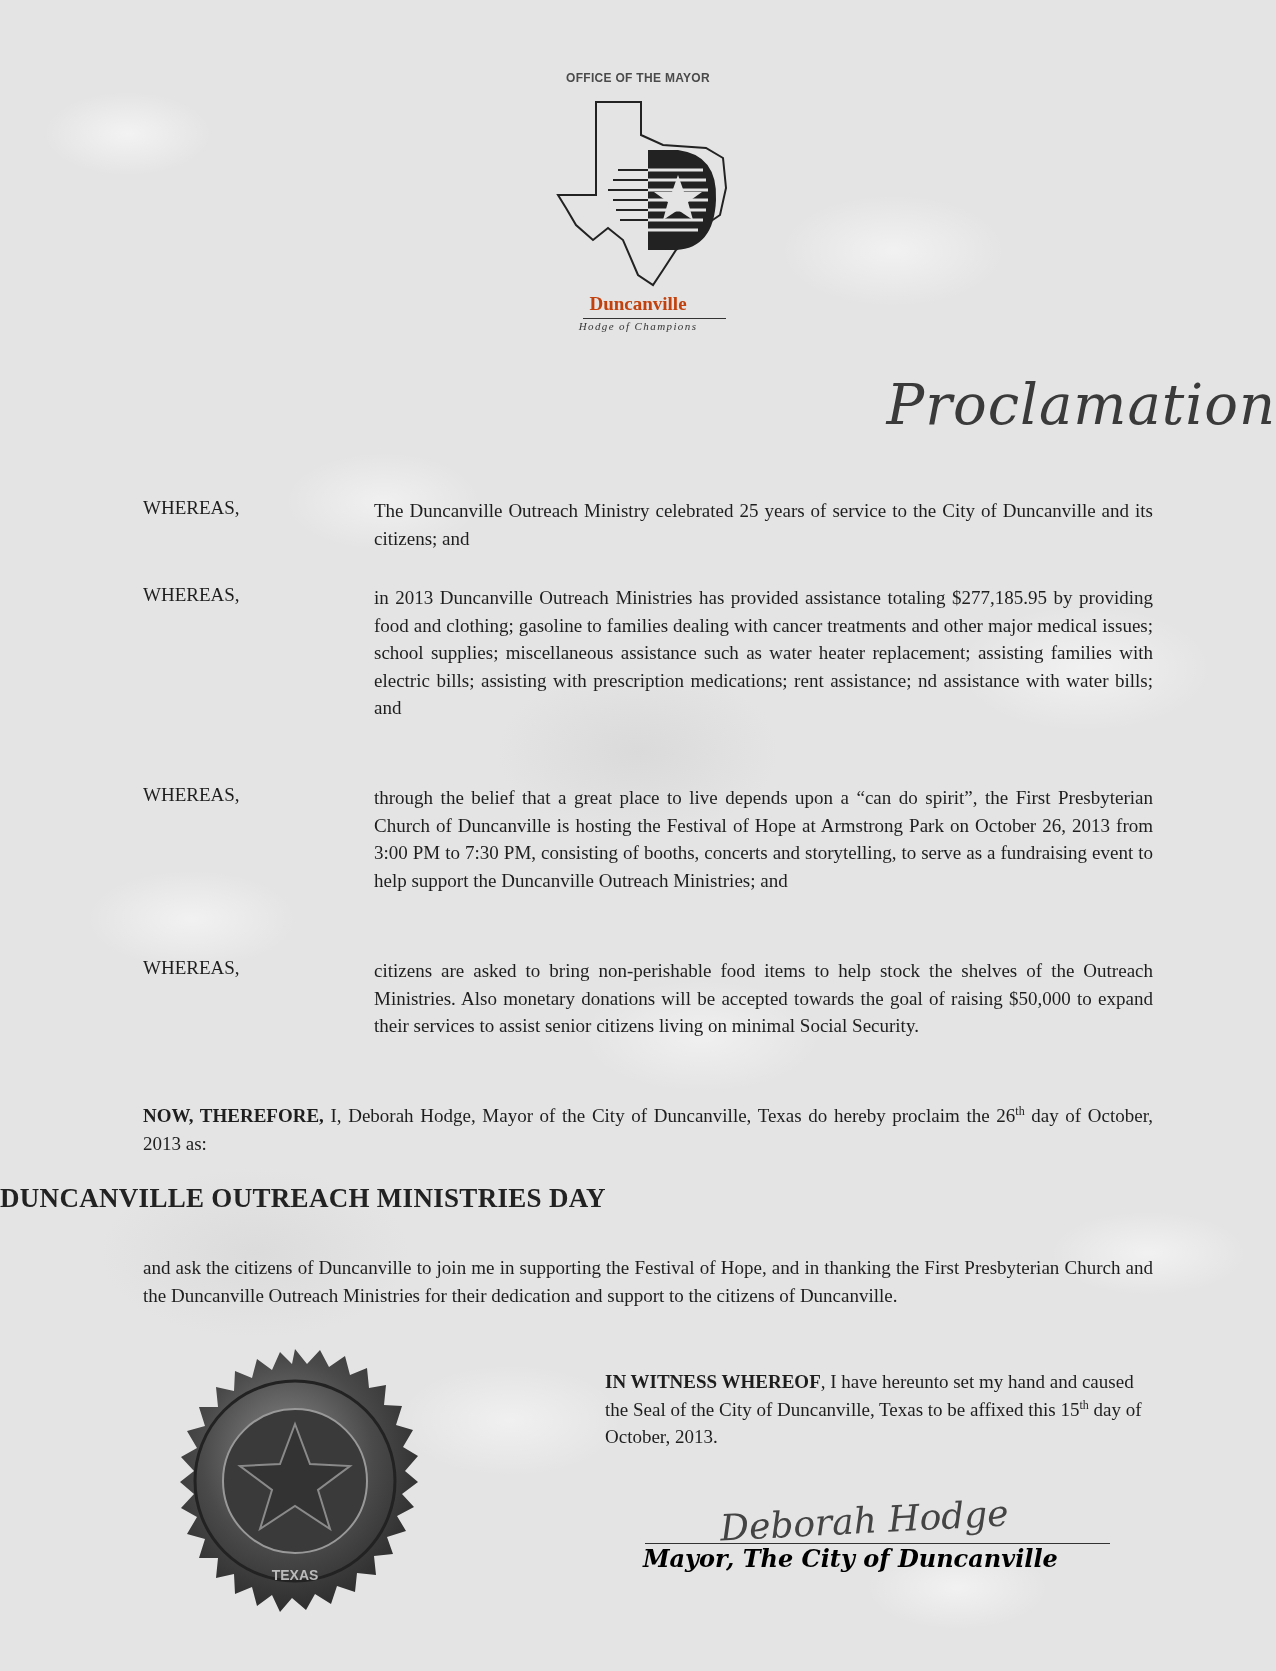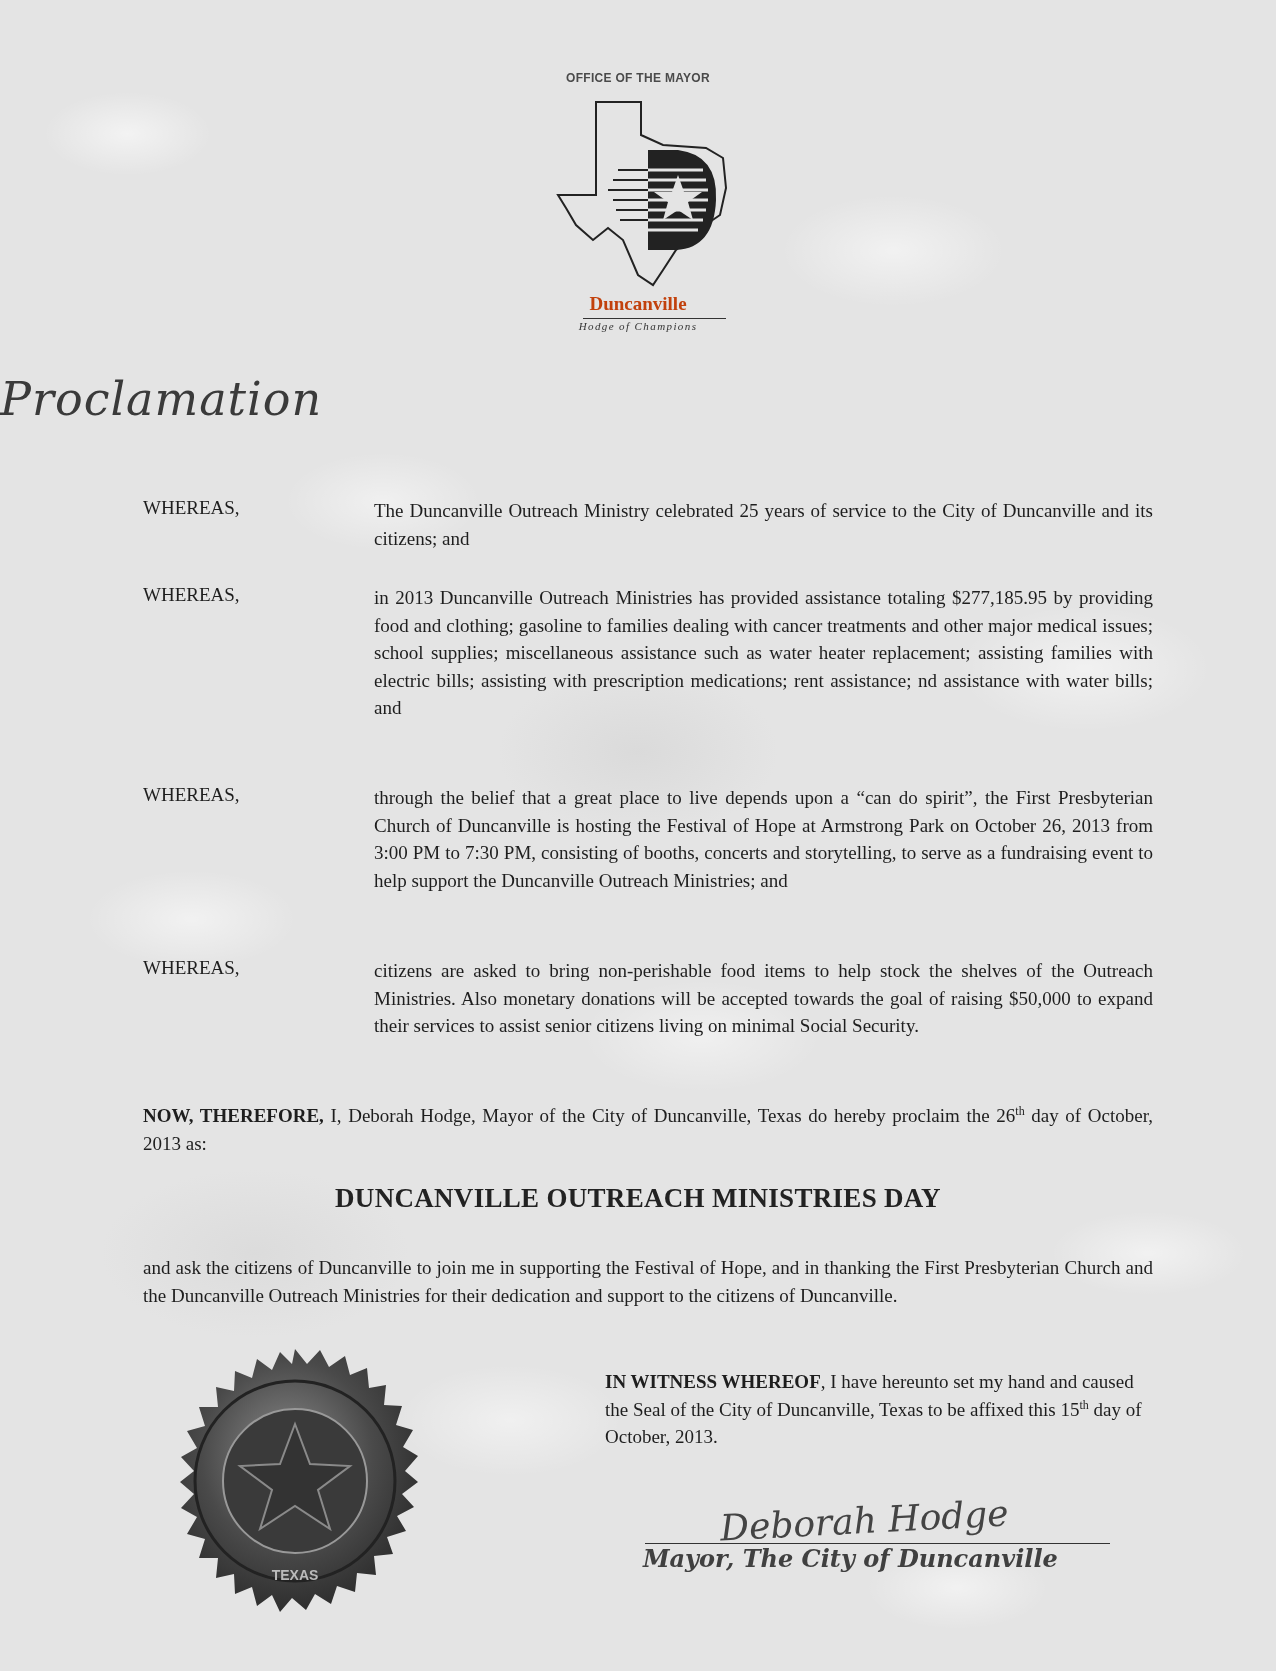--- a/index.html
+++ b/index.html
@@ -31,52 +31,52 @@
     .city-name {
       left: 0; width: 1276px; top: 293px; text-align: center;
       font-weight: bold; font-size: 19px; color: #c2410c;
     }
     .city-rule { left: 583px; width: 143px; top: 318px; height: 1px; background: #333; }
     .city-tag {
       left: 0; width: 1276px; top: 320px; text-align: center;
       font-style: italic; font-size: 11px; letter-spacing: 1.4px; color: #333;
     }
     .title {
-      left: 0; width: 1276px; top: 372px; text-align: left;
-      font-style: italic; font-size: 46px; color: #3a3a3a;
+      left: 0; width: 1276px; top: 372px; text-align: right;
+      font-style: italic; font-size: 56px; color: #3a3a3a;
       font-family: "DejaVu Serif", serif; letter-spacing: 1px;
     }
     .whereas { left: 143px; width: 1010px; }
     .whereas .label {
       position: absolute; left: 0; top: 0; font-weight: normal; font-size: 19px;
     }
     .whereas .body {
       position: absolute; left: 231px; width: 779px; top: 0;
       font-size: 19px; line-height: 27.5px; text-align: justify;
     }
     .para {
       left: 143px; width: 1010px; font-size: 19px; line-height: 27.5px; text-align: justify;
     }
     .para b { font-weight: bold; }
     sup { font-size: 12px; line-height: 0; }
     .declare {
-      left: 0; width: 1276px; top: 1183px; text-align: center;
+      left: 0; width: 1276px; top: 1183px; 
       font-weight: bold; font-size: 27px; color: #222; letter-spacing: 0.3px;
     }
     .witness {
       left: 605px; width: 545px; top: 1368px; font-size: 19px; line-height: 27.5px;
     }
     .sig-line { left: 645px; width: 465px; top: 1543px; height: 1px; background: #333; }
     .signature {
       left: 720px; top: 1500px; font-family: "DejaVu Serif", serif; font-style: italic;
       font-size: 36px; color: #444; transform: rotate(-3deg);
     }
     .sig-title {
       left: 643px; top: 1544px; font-style: italic; font-weight: bold;
-      font-size: 24px; color: #404040; font-family: "DejaVu Serif", serif;
+      font-size: 24px; color: #000000; font-family: "DejaVu Serif", serif;
     }
     .seal { left: 150px; top: 1344px; width: 290px; height: 290px; }
   </style>
 </head>
 <body>
 
 <div class="abs office">OFFICE OF THE MAYOR</div>
 
 <svg class="abs logo" viewBox="0 0 210 190">
   <path d="M20 95 L58 95 L58 2 L103 2 L103 35 L125 45 L168 48 L185 58 L188 88 L182 115 L160 130 L138 150 L125 170 L115 185 L100 175 L85 140 L70 128 L55 140 L38 125 L28 108 Z" fill="none" stroke="#222" stroke-width="2"></path>

